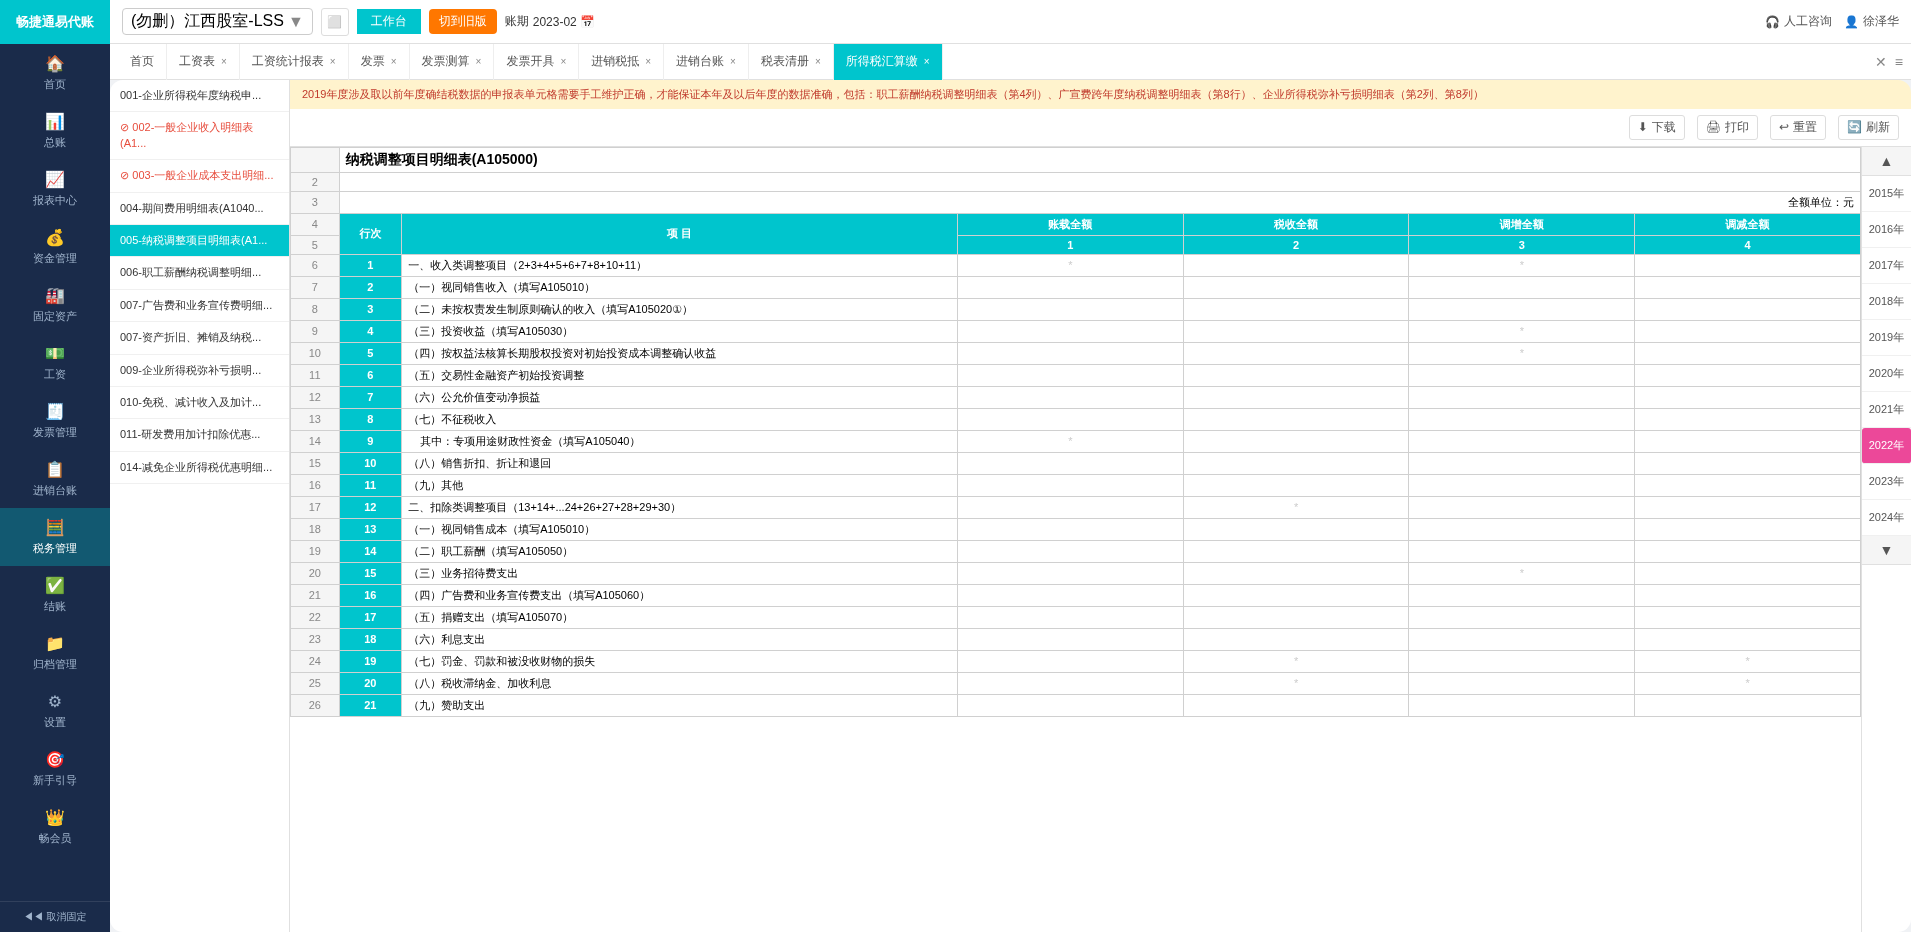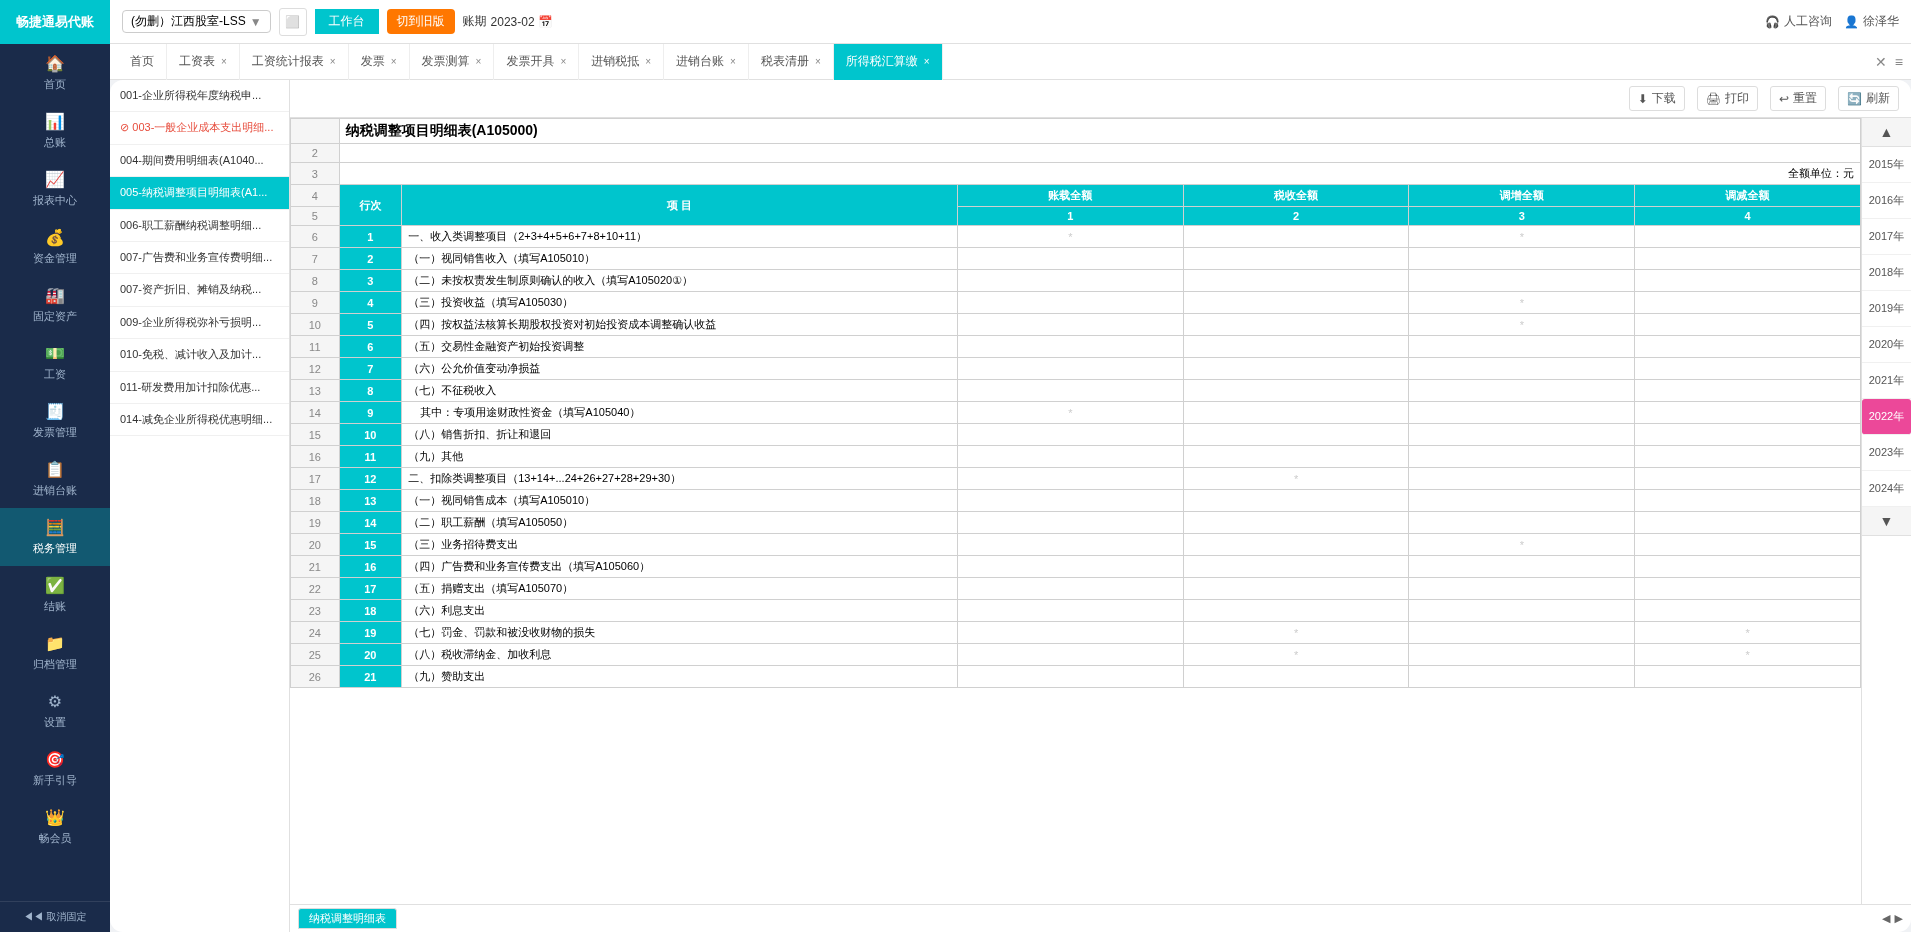--- a/index.html
+++ b/index.html
@@ -15,21 +15,21 @@
     .sidebar-item { display: flex; flex-direction: column; align-items: center; padding: 10px 4px; cursor: pointer; color: #a0b4cc; font-size: 11px; gap: 4px; }
     .sidebar-item.active { color: white; }
     .sidebar-item .s-icon { font-size: 16px; }
     .sidebar-footer { padding: 8px; color: #a0b4cc; font-size: 10px; text-align: center; cursor: pointer; border-top: 1px solid rgba(255,255,255,0.1); }
 
     
     .main-area { flex: 1; display: flex; flex-direction: column; overflow: hidden; }
 
     
     .top-bar { background: white; height: 44px; display: flex; align-items: center; padding: 0 12px; border-bottom: 1px solid #e0e0e0; gap: 8px; flex-shrink: 0; }
-    .company-selector { display: flex; align-items: center; gap: 4px; border: 1px solid #ccc; border-radius: 4px; padding: 2px 8px; cursor: pointer; font-size: 12px; }
+    .company-selector { display: flex; align-items: center; gap: 4px; border: 1px solid #ccc; border-radius: 4px; padding: 2px 8px; cursor: pointer; font-size: 16px; }
     .company-selector .chevron { color: #888; }
     .icon-btn { width: 28px; height: 28px; display: flex; align-items: center; justify-content: center; cursor: pointer; color: #666; border: 1px solid #ddd; border-radius: 3px; }
     .work-bench-btn { background: #00c5cd; color: white; border: none; padding: 4px 14px; border-radius: 0; cursor: pointer; font-size: 12px; }
     .period-btn { background: #ff7700; color: white; border: none; padding: 4px 10px; border-radius: 4px; cursor: pointer; font-size: 12px; }
     .period-info { display: flex; align-items: center; gap: 4px; font-size: 12px; color: #333; }
     .top-bar-right { margin-left: auto; display: flex; align-items: center; gap: 12px; font-size: 12px; color: #555; }
     .user-area { display: flex; align-items: center; gap: 4px; cursor: pointer; }
 
     
     .tab-bar { background: white; display: flex; align-items: center; border-bottom: 1px solid #e0e0e0; flex-shrink: 0; padding: 0 8px; height: 36px; }
@@ -225,34 +225,38 @@
       <div class="tab-bar-end">
         <span>✕</span>
         <span>≡</span>
       </div>
     </div>
 
     <div class="content-area">
 
       <div class="left-panel">
         <div class="left-panel-item">001-企业所得税年度纳税申...</div>
+        <div class="left-panel-item error">002-一般企业收入明细表(A1...</div>
         <div class="left-panel-item error">003-一般企业成本支出明细...</div>
         <div class="left-panel-item">004-期间费用明细表(A1040...</div>
         <div class="left-panel-item active">005-纳税调整项目明细表(A1...</div>
         <div class="left-panel-item">006-职工薪酬纳税调整明细...</div>
         <div class="left-panel-item">007-广告费和业务宣传费明细...</div>
         <div class="left-panel-item">007-资产折旧、摊销及纳税...</div>
         <div class="left-panel-item">009-企业所得税弥补亏损明...</div>
         <div class="left-panel-item">010-免税、减计收入及加计...</div>
         <div class="left-panel-item">011-研发费用加计扣除优惠...</div>
         <div class="left-panel-item">014-减免企业所得税优惠明细...</div>
       </div>
 
       <div class="right-panel">
 
+        <div class="warning-bar">
+          <span>2019年度涉及取以前年度确结税数据的申报表单元格需要手工维护正确，才能保证本年及以后年度的数据准确，包括：职工薪酬纳税调整明细表（第4列）、广宣费跨年度纳税调整明细表（第8行）、企业所得税弥补亏损明细表（第2列、第8列）</span>
+        </div>
 
         <div class="toolbar">
           <button class="toolbar-btn">
             <span>⬇</span>
             <span>下载</span>
           </button>
           <button class="toolbar-btn">
             <span>🖨</span>
             <span>打印</span>
           </button>
@@ -505,25 +509,16 @@
             <div class="year-item">2019年</div>
             <div class="year-item">2020年</div>
             <div class="year-item">2021年</div>
             <div class="year-item active">2022年</div>
             <div class="year-item">2023年</div>
             <div class="year-item">2024年</div>
             <div class="year-nav-btn">▼</div>
           </div>
         </div>
 
-        <div class="bottom-bar">
-          <div class="sheet-tab">
-            <span>纳税调整明细表</span>
-          </div>
-          <div class="bottom-scroll">
-            <span>◀</span>
-            <span>▶</span>
-          </div>
-        </div>
       </div>
     </div>
   </div>
 </div>
 
 </body></html>

